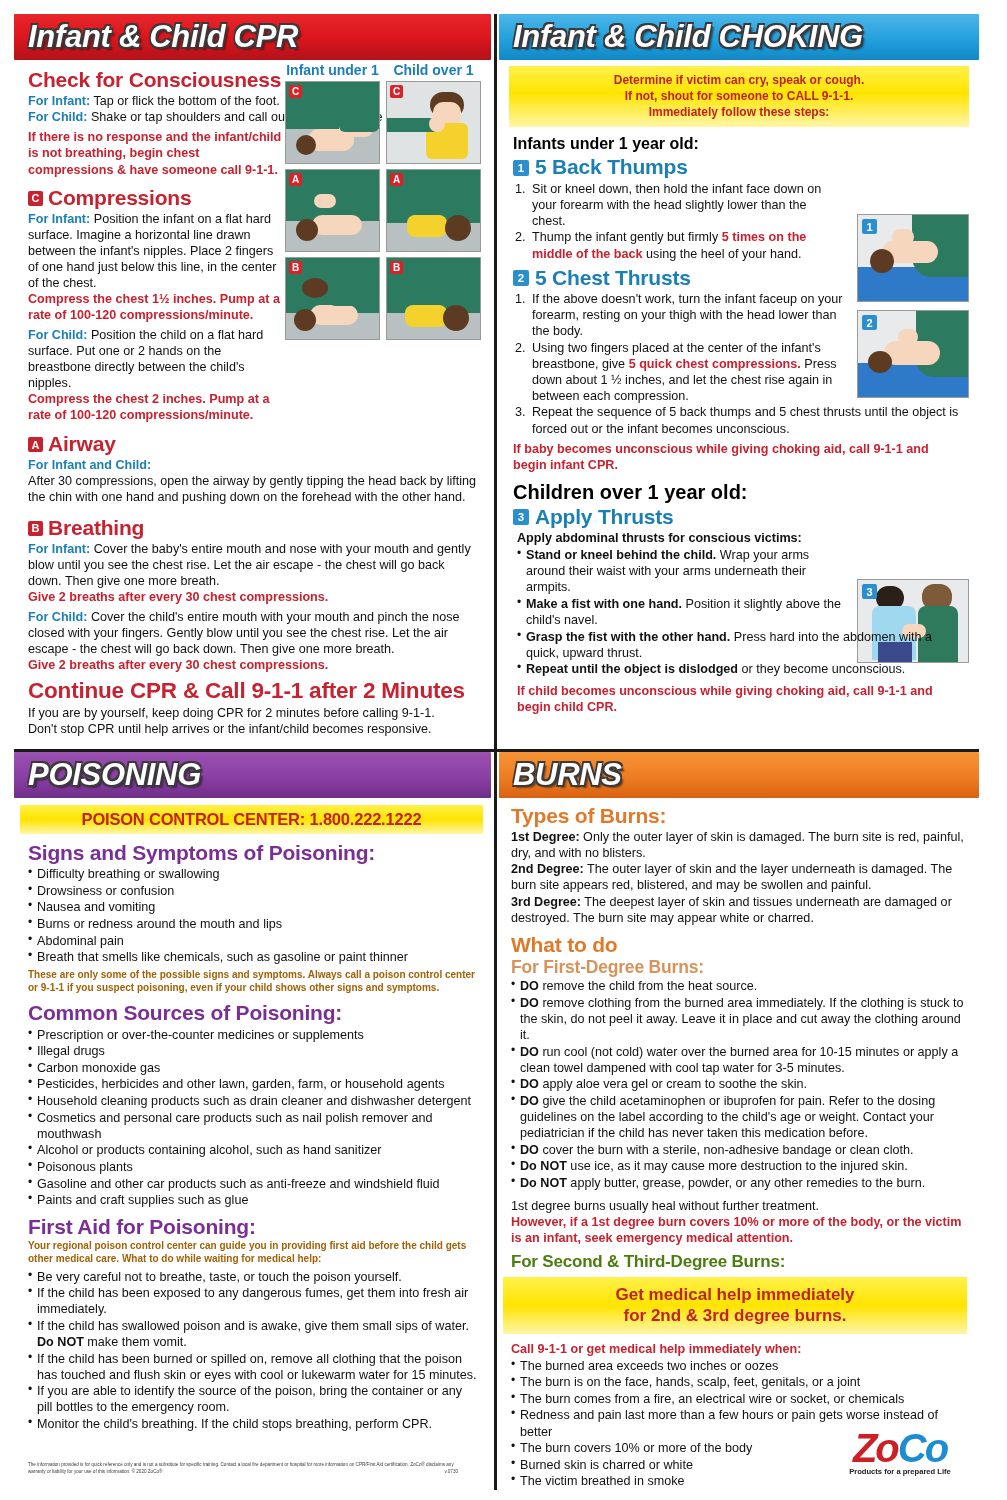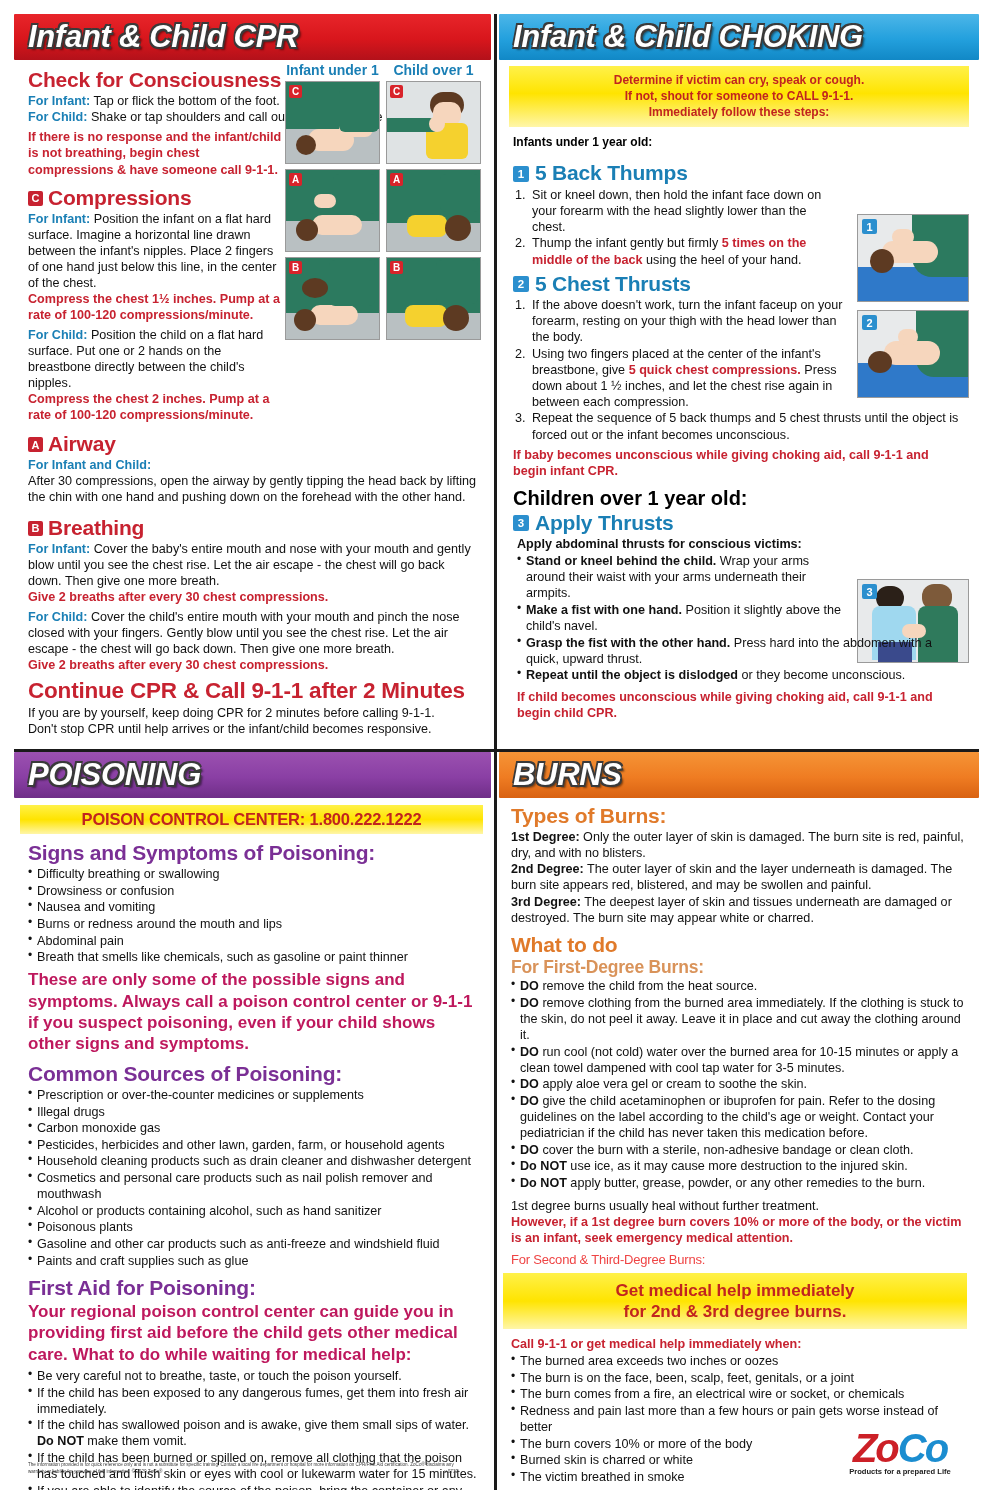--- a/index.html
+++ b/index.html
@@ -128,21 +128,21 @@
     font-size:11px; font-weight:800; display:flex;
     align-items:center; justify-content:center; border-radius:2px;
   }
 
   
   .pc-bar {
     background: linear-gradient(180deg,#fff14a 0%,#ffe400 50%,#fff6a8 100%);
     padding:5px 10px; margin:7px 8px 7px 6px; text-align:center;
   }
   .pc-bar span { color:#c1241f; font-weight:800; font-size:16.5px; letter-spacing:-0.2px; }
-  .purple-note { color:#be185d; font-weight:700; font-size:17px; line-height:1.26; }
+  .purple-note { color:#a16207; font-weight:700; font-size:10px; line-height:1.26; }
 
   
   .ybox2 {
     background: linear-gradient(180deg,#fff14a 0%,#ffe400 50%,#fff6a8 100%);
     padding:7px 8px; text-align:center; margin:5px 12px 7px 4px;
   }
   .ybox2 p { color:#c1241f; font-weight:800; font-size:17px; line-height:1.25; }
 
   
   .disclaimer {
@@ -311,21 +311,21 @@
         <div class="tag">2</div>
         <div style="position:absolute;left:0;right:0;bottom:0;height:34px;background:#2f79c9;"></div>
         <div style="position:absolute;right:0;top:0;width:52px;height:66px;background:#2c7a5f;border-radius:0 0 0 18px;"></div>
         <div style="position:absolute;left:26px;top:30px;width:56px;height:24px;border-radius:12px;" class="skin"></div>
         <div style="position:absolute;left:10px;top:40px;width:24px;height:22px;border-radius:50%;" class="hair"></div>
         <div style="position:absolute;left:40px;top:18px;width:20px;height:16px;border-radius:8px;" class="skin"></div>
       </div>
     </div>
 
     <div style="padding:0 136px 0 14px;">
-      <div class="h3 blue" style="font-size:12px;margin-bottom:12px;">Infants under 1 year old:</div>
+      <div class="h3 blue" style="font-size:16px;margin-bottom:2px;">Infants under 1 year old:</div>
       <div class="headrow" style="margin-top:0;">
         <span class="stepnum">1</span>
         <span class="h2 blue">5 Back Thumps</span>
       </div>
       <ol class="steps">
         <li>Sit or kneel down, then hold the infant face down on your  forearm with the head slightly lower than the chest.</li>
         <li><span>Thump the infant gently but firmly </span><span class="em-red">5 times on the middle of the back</span><span> using the heel of your hand.</span></li>
       </ol>
 
       <div class="headrow">
@@ -455,33 +455,33 @@
         <li><span class="em-bold">DO</span><span> run cool (not cold) water over the burned area for 10-15 minutes or apply a clean towel dampened with cool tap water for 3-5 minutes.</span></li>
         <li><span class="em-bold">DO</span><span> apply aloe vera gel or cream to soothe the skin.</span></li>
         <li><span class="em-bold">DO</span><span> give the child acetaminophen or ibuprofen for pain. Refer to the dosing guidelines on the label according to the child's age or weight. Contact your pediatrician if the child has never taken this medication before.</span></li>
         <li><span class="em-bold">DO</span><span> cover the burn with a sterile, non-adhesive bandage or clean cloth.</span></li>
         <li><span class="em-bold">Do NOT</span><span> use ice, as it may cause more destruction to the injured skin.</span></li>
         <li><span class="em-bold">Do NOT</span><span> apply butter, grease, powder, or any other remedies to the burn.</span></li>
       </ul>
       <p style="margin-top:7px;">1st degree burns usually heal without further treatment.</p>
       <p class="em-red">However, if a 1st degree burn covers 10% or more of the body, or the victim is an infant, seek emergency medical attention.</p>
 
-      <div class="h2" style="color:#ef4444;font-weight:400;font-size:13px;margin-top:7px;">For Second &amp; Third-Degree Burns:</div>
+      <div class="h2" style="color:#4d7c0f;font-weight:700;font-size:17px;margin-top:7px;">For Second &amp; Third-Degree Burns:</div>
     </div>
 
     <div class="ybox2">
       <p>Get medical help immediately</p>
       <p>for 2nd &amp; 3rd degree burns.</p>
     </div>
 
     <div style="padding:0 12px 0 12px;">
       <p class="em-red" style="margin-bottom:1px;">Call 9-1-1 or get medical help immediately when:</p>
       <ul>
         <li>The burned area exceeds two inches or oozes</li>
-        <li>The burn is on the face, been, scalp, feet, genitals, or a joint</li>
+        <li>The burn is on the face, hands, scalp, feet, genitals, or a joint</li>
         <li>The burn comes from a fire, an electrical wire or socket, or chemicals</li>
         <li>Redness and pain last more than a few hours or pain gets worse instead of better</li>
         <li>The burn covers 10% or more of the body</li>
         <li>Burned skin is charred or white</li>
         <li>The victim breathed in smoke</li>
       </ul>
     </div>
 
     <div class="logo">
       <div class="lg"><span class="zo">Zo</span><span class="co">Co</span></div>

